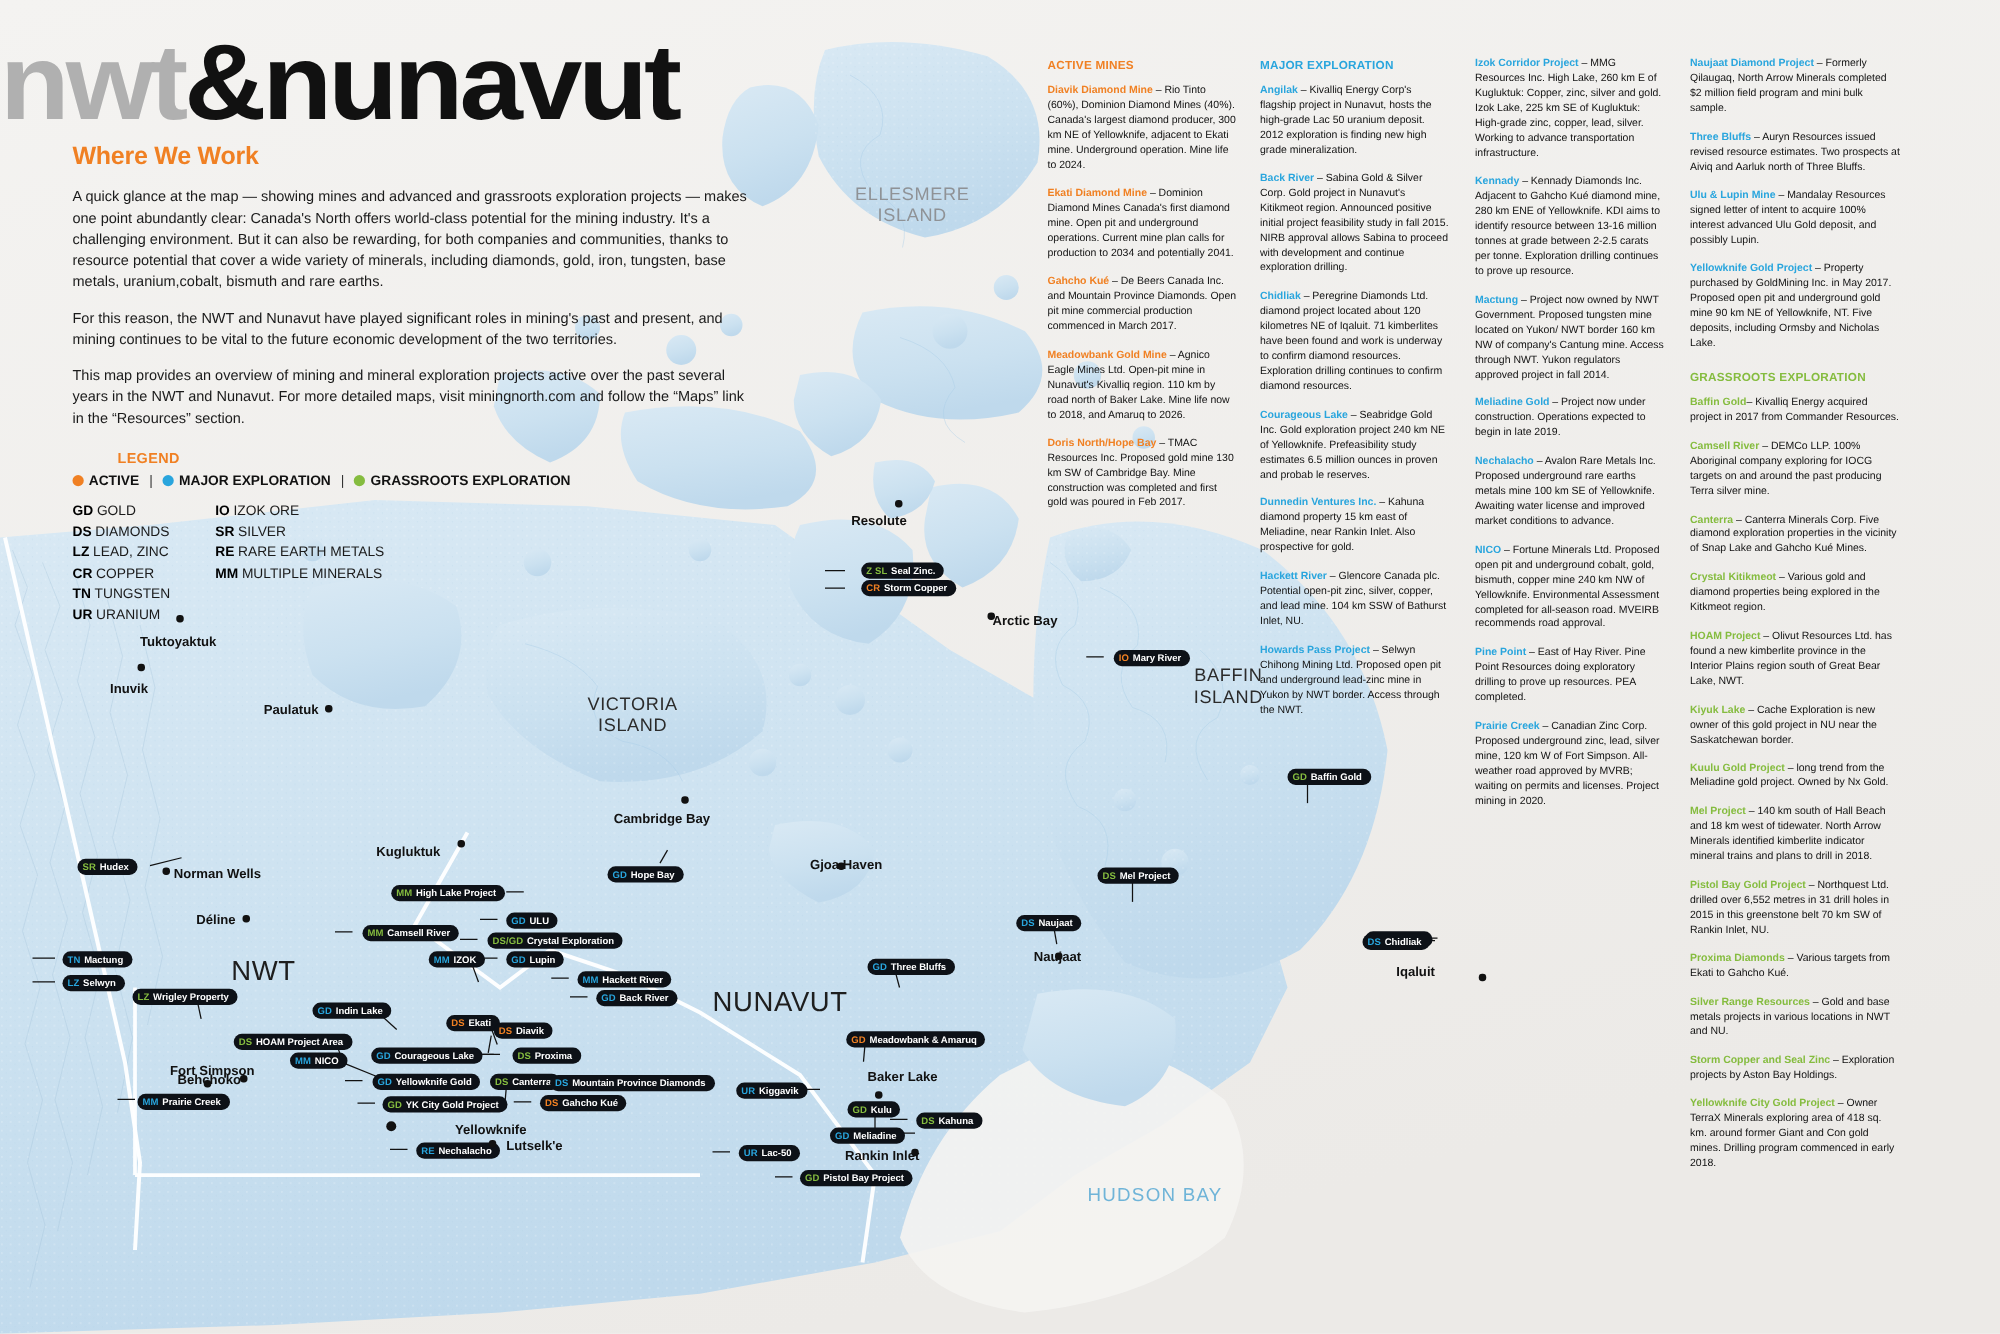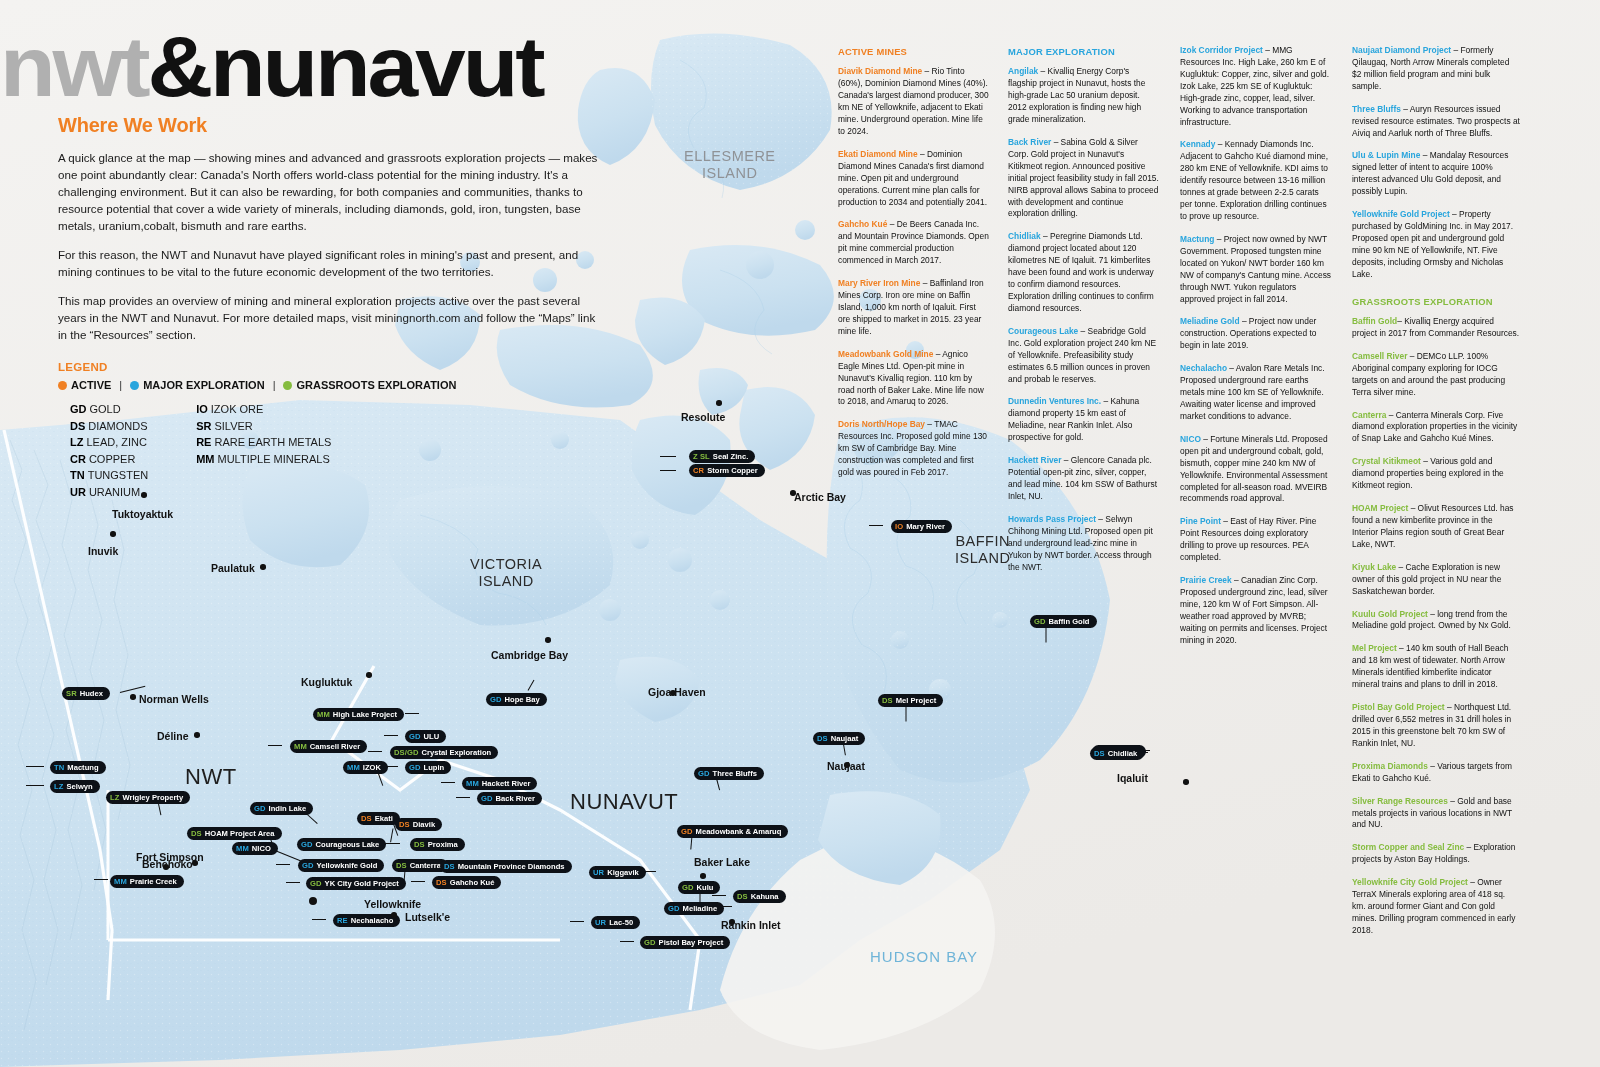--- a/index.html
+++ b/index.html
@@ -55,20 +55,21 @@
     width: 547px;
   }
 
   
   #legend { margin-top: 18px; }
   #legend-title {
     color: #f08023;
     font-weight: bold;
     font-size: 11.5px;
     letter-spacing: 0.3px;
+    margin-left: 36px;
   }
   #legend-cats {
     display: flex;
     align-items: center;
     gap: 6px;
     margin-top: 6px;
     font-size: 11px;
     font-weight: 600;
     color: #111;
   }
@@ -78,21 +79,21 @@
     display: inline-block;
     margin-right: 4px;
     vertical-align: -1px;
   }
   .legend-sep { color: #333; margin: 0 2px; font-weight: 400; }
   #legend-codes {
     display: flex;
     gap: 36px;
     margin-top: 12px;
   }
-  .code-col { display: flex; flex-direction: column; gap: 4.5px; margin-left: 12px; }
+  .code-col { display: flex; flex-direction: column; gap: 4.5px; }
   .code-row { font-size: 11px; color: #1a1a1a; white-space: nowrap; }
   .code-row b { font-weight: bold; color: #000; margin-right: 3px; }
 
   
   .txt-col {
     position: absolute;
     top: 45px;
     width: 152px;
     z-index: 10;
     font-size: 8.4px;
@@ -349,21 +350,20 @@
     </div>
   </div>
 </div>
 
 <div class="txt-col" id="col-1">
   <div class="sec-head active">ACTIVE MINES</div>
   <div id="list-active">
       <p class="entry active"><span class="nm">Diavik Diamond Mine</span><span> – Rio Tinto (60%), Dominion Diamond Mines (40%). Canada's largest diamond producer, 300 km NE of Yellowknife, adjacent to Ekati mine. Underground operation. Mine life to 2024.</span></p>
       <p class="entry active"><span class="nm">Ekati Diamond Mine</span><span> – Dominion Diamond Mines Canada's first diamond mine. Open pit and underground operations. Current mine plan calls for production to 2034 and potentially 2041.</span></p>
       <p class="entry active"><span class="nm">Gahcho Kué</span><span> – De Beers Canada Inc. and Mountain Province Diamonds. Open pit mine commercial production commenced in March 2017.</span></p>
-      <p class="entry active"><span class="nm">Mary River Iron Mine</span><span> – Baffinland Iron Mines Corp. Iron ore mine on Baffin Island, 1,000 km north of Iqaluit. First ore shipped to market in 2015. 23 year mine life.</span></p>
       <p class="entry active"><span class="nm">Meadowbank Gold Mine</span><span> – Agnico Eagle Mines Ltd. Open-pit mine in Nunavut's Kivalliq region. 110 km by road north of Baker Lake. Mine life now to 2018, and Amaruq to 2026.</span></p>
       <p class="entry active"><span class="nm">Doris North/Hope Bay</span><span> – TMAC Resources Inc. Proposed gold mine 130 km SW of Cambridge Bay. Mine construction was completed and first gold was poured in Feb 2017.</span></p>
     </div>
 </div>
 
 <div class="txt-col" id="col-2">
   <div class="sec-head major">MAJOR EXPLORATION</div>
   <div id="list-major2">
       <p class="entry major"><span class="nm">Angilak</span><span> – Kivalliq Energy Corp's flagship project in Nunavut, hosts the high-grade Lac 50 uranium deposit. 2012 exploration is finding new high grade mineralization.</span></p>
       <p class="entry major"><span class="nm">Back River</span><span> – Sabina Gold &amp; Silver Corp. Gold project in Nunavut's Kitikmeot region. Announced positive initial project feasibility study in fall 2015. NIRB approval allows Sabina to proceed with development and continue exploration drilling.</span></p>
@@ -458,21 +458,21 @@
     <div class="city" style="left: 491px; top: 649px;">Cambridge Bay</div>
     <div class="city-dot" style="left: 545px; top: 637px;"></div>
     <div class="city" style="left: 648px; top: 686px;">Gjoa Haven</div>
     <div class="city-dot" style="left: 670px; top: 690px;"></div>
     <div class="city" style="left: 681px; top: 411px;">Resolute</div>
     <div class="city-dot" style="left: 716px; top: 400px;"></div>
     <div class="city" style="left: 794px; top: 491px;">Arctic Bay</div>
     <div class="city-dot" style="left: 790px; top: 490px;"></div>
     <div class="city" style="left: 694px; top: 856px;">Baker Lake</div>
     <div class="city-dot" style="left: 700px; top: 873px;"></div>
-    <div class="city" style="left: 676px; top: 919px; margin-left: 45px;">Rankin Inlet</div>
+    <div class="city" style="left: 676px; top: 919px;">Rankin Inlet</div>
     <div class="city-dot" style="left: 729px; top: 919px;"></div>
     <div class="city" style="left: 827px; top: 760px;">Naujaat</div>
     <div class="city-dot" style="left: 844px; top: 762px;"></div>
     <div class="city" style="left: 1117px; top: 772px;">Iqaluit</div>
     <div class="city-dot" style="left: 1183px; top: 779px;"></div>
     <div class="map-pill" style="left: 62px; top: 687px;">
       <span class="mc green">SR</span>
       <span>Hudex</span>
     </div>
     <div class="leader" style="left: 120px; top: 692px; width: 26px; transform: rotate(-14deg);"></div>

